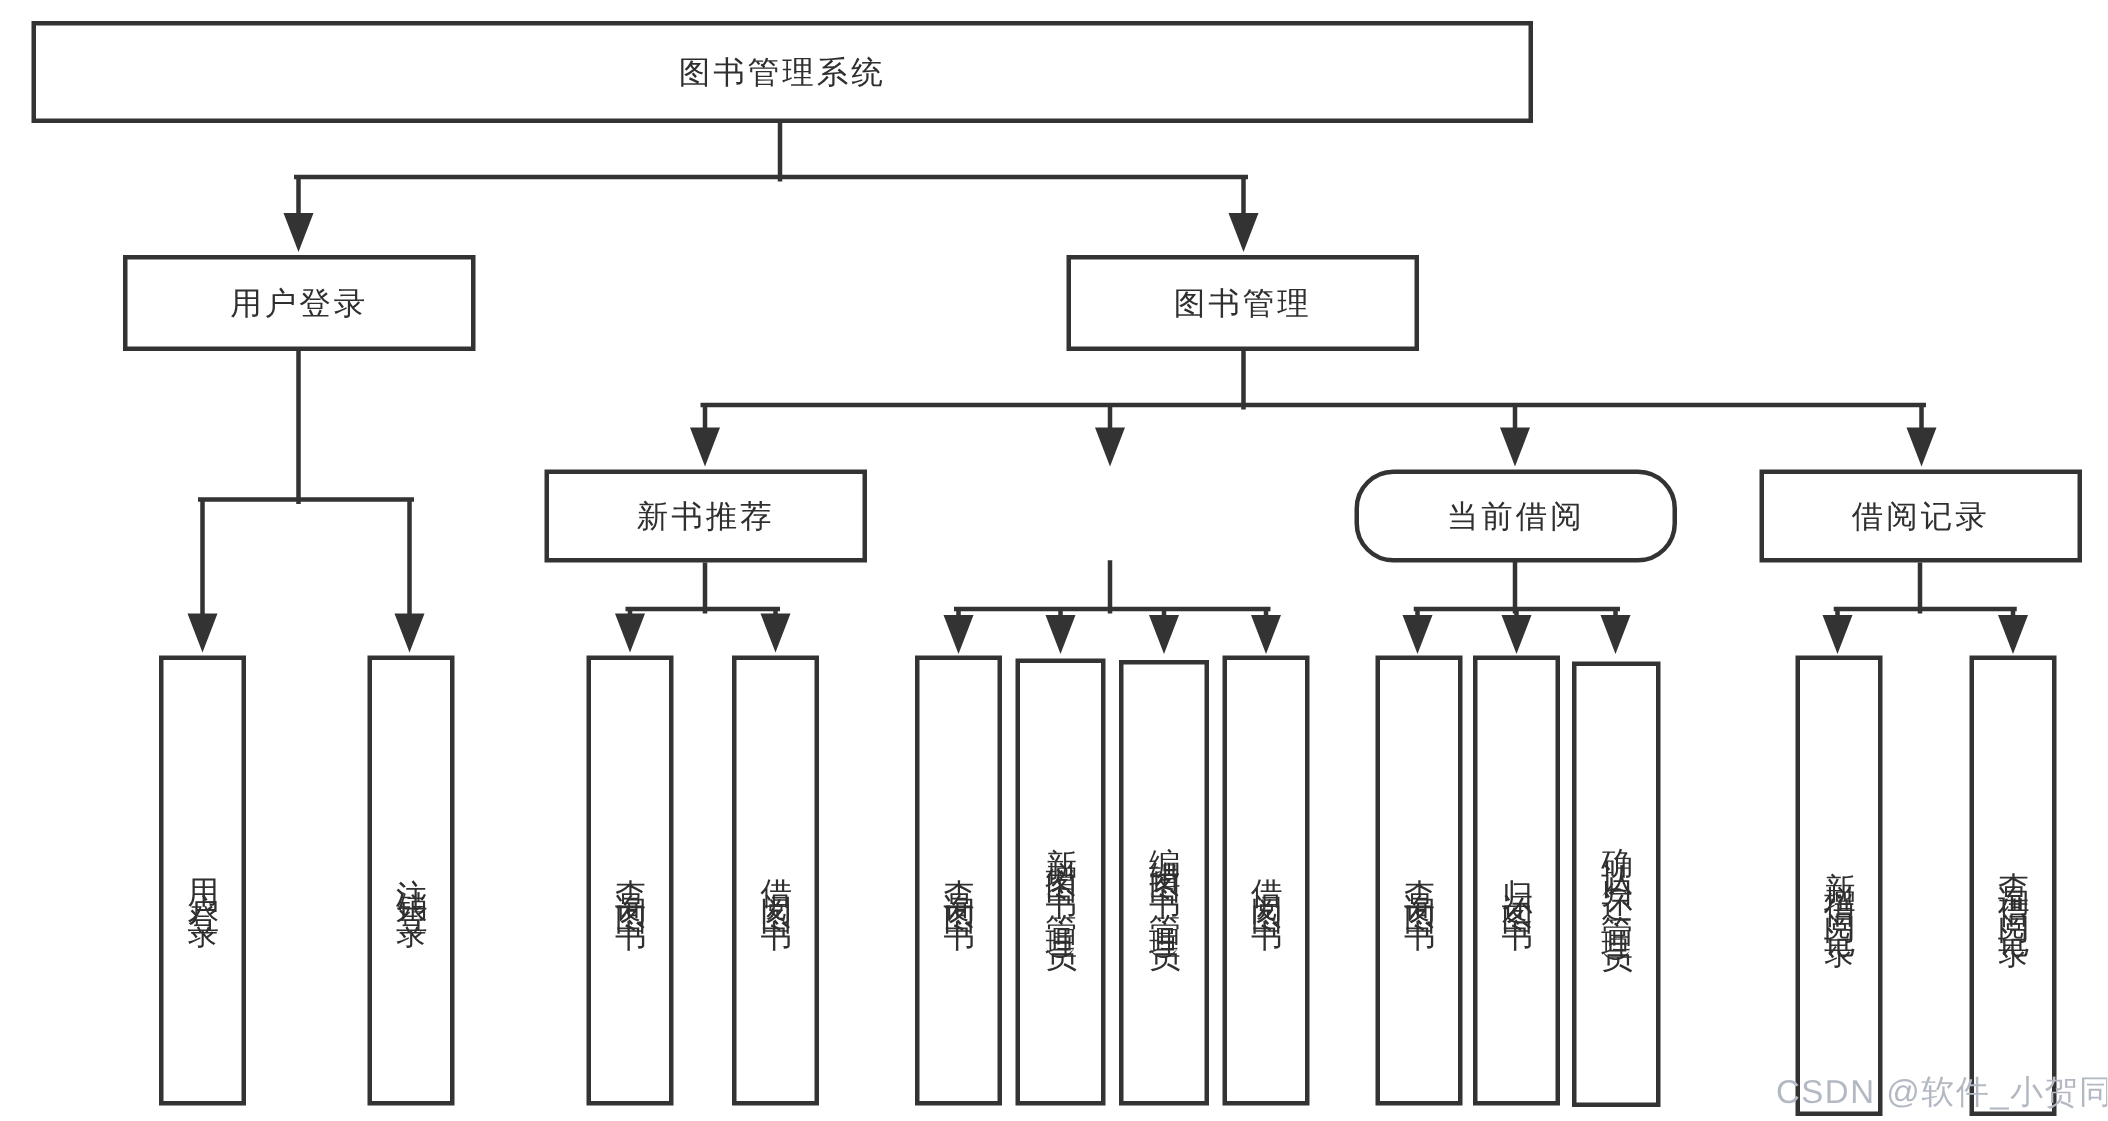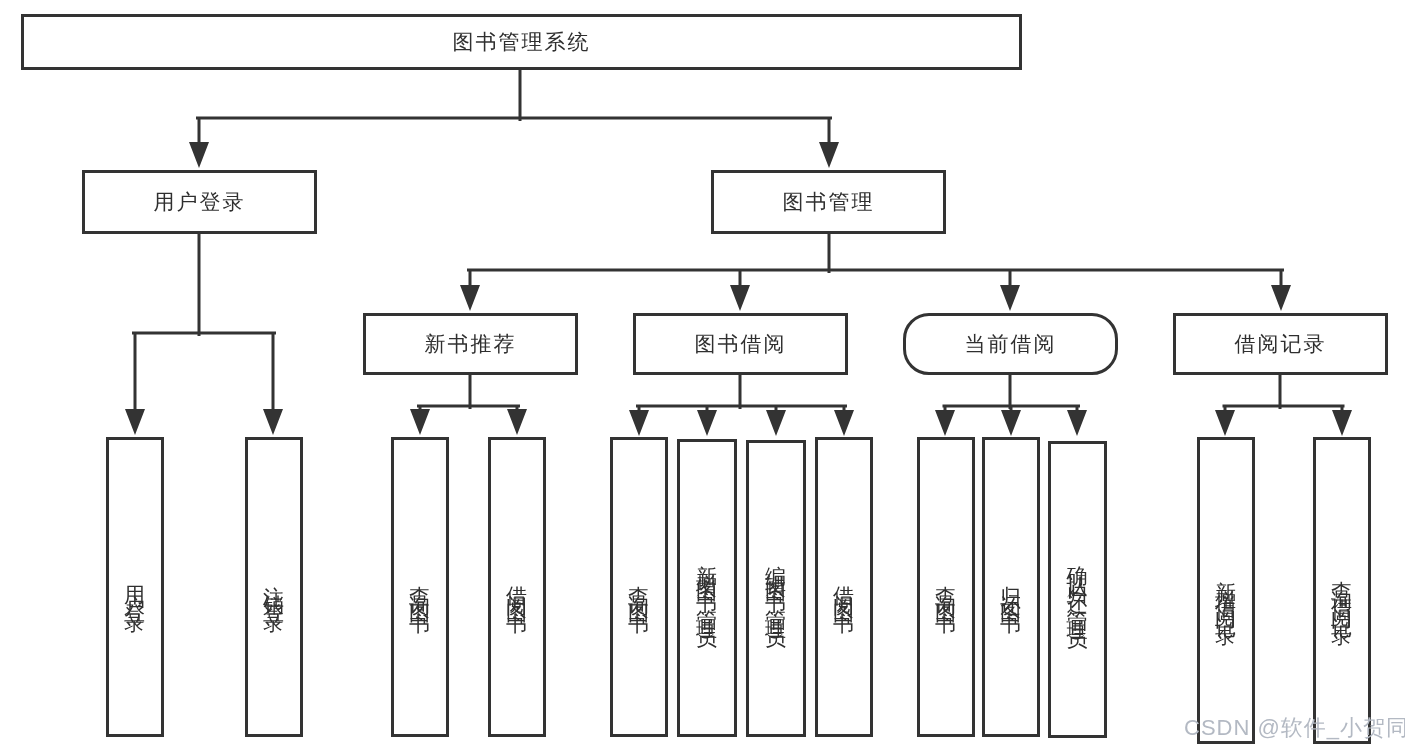--- a/index.html
+++ b/index.html
@@ -113,36 +113,33 @@
              M697 410 L717 410 L707 436 Z
              M766 410 L786 410 L776 436 Z
              M834 410 L854 410 L844 436 Z
              M935 410 L955 410 L945 436 Z
              M1001 410 L1021 410 L1011 436 Z
              M1067 410 L1087 410 L1077 436 Z
              M1215 410 L1235 410 L1225 436 Z
              M1332 410 L1352 410 L1342 436 Z" fill="#333333" stroke="none"></path>
   </svg>
 
-  <div class="node" style="left:21px; top:14px; width:1001px; height:56px;">
+  <div class="node" style="left:21px; top:14px; width:1001px; height:68px;">
     <span class="hlabel">图书管理系统</span>
   </div>
 
   <div class="node" style="left:82px; top:170px; width:235px; height:64px;">
     <span class="hlabel">用户登录</span>
   </div>
   <div class="node" style="left:363px; top:313px; width:215px; height:62px;">
     <span class="hlabel">新书推荐</span>
   </div>
 
   <div class="node" style="left:711px; top:170px; width:235px; height:64px;">
     <span class="hlabel">图书管理</span>
-  </div>
-  <div class="node" style="left:633px; top:313px; width:215px; height:62px;">
-    <span class="hlabel">图书借阅</span>
   </div>
   <div class="node" style="left:903px; top:313px; width:215px; height:62px;border-radius:26px;">
     <span class="hlabel">当前借阅</span>
   </div>
   <div class="node" style="left:1173px; top:313px; width:215px; height:62px;">
     <span class="hlabel">借阅记录</span>
   </div>
 
   <div class="node leaf" style="left:106px;">
     <span class="vlabel">用户登录</span>

